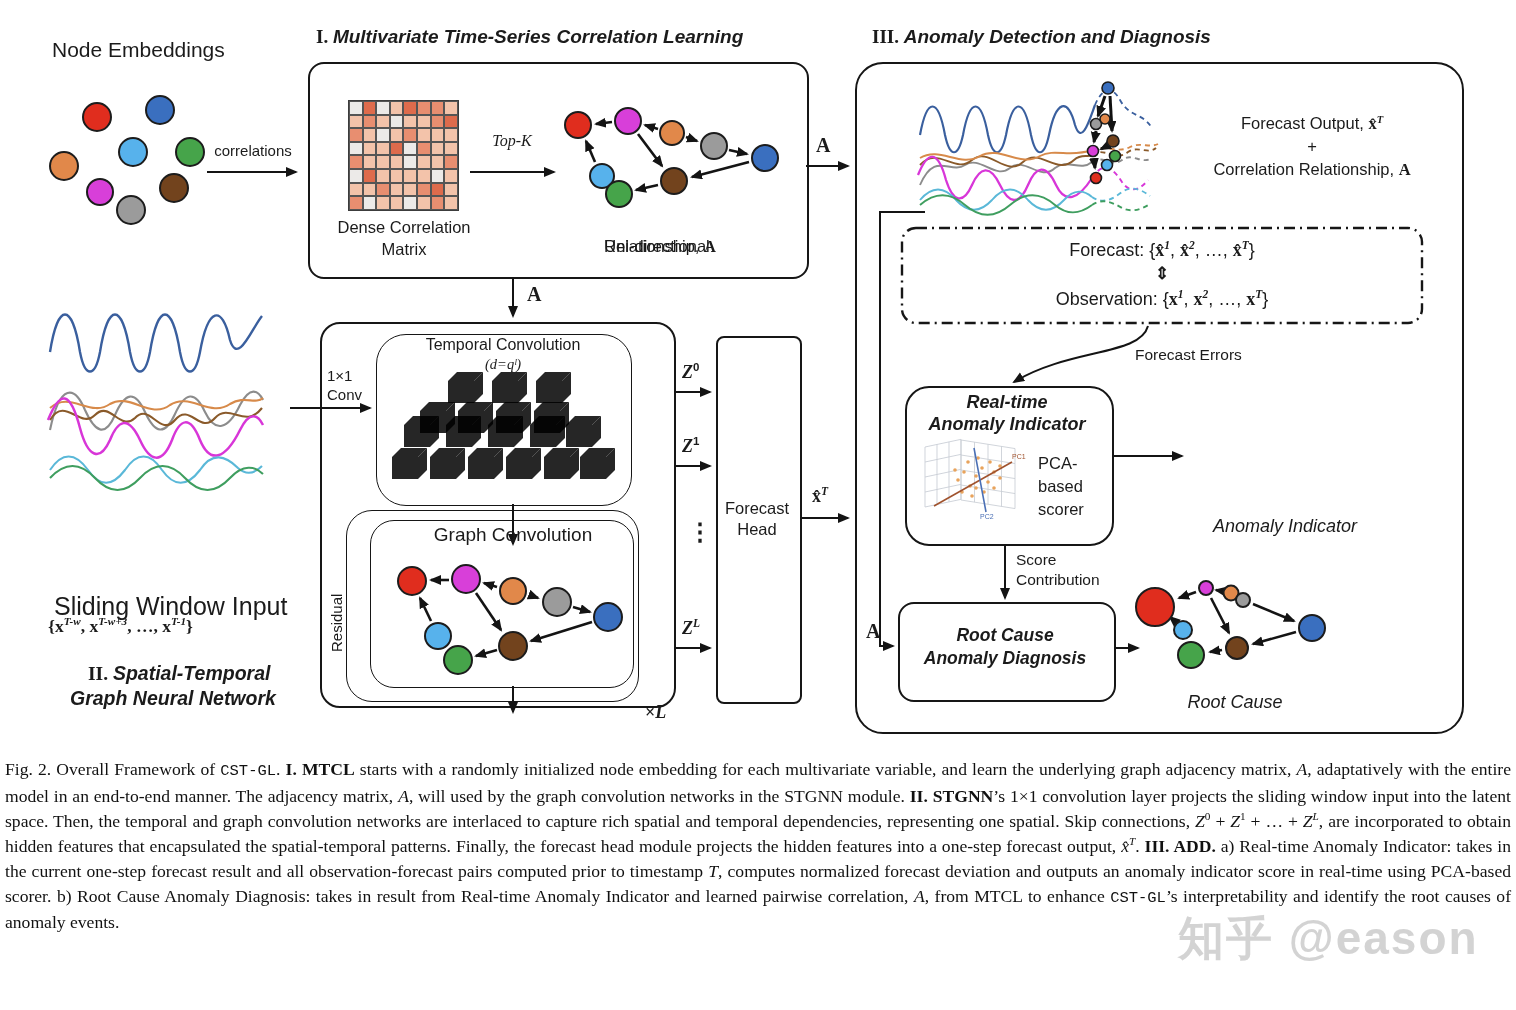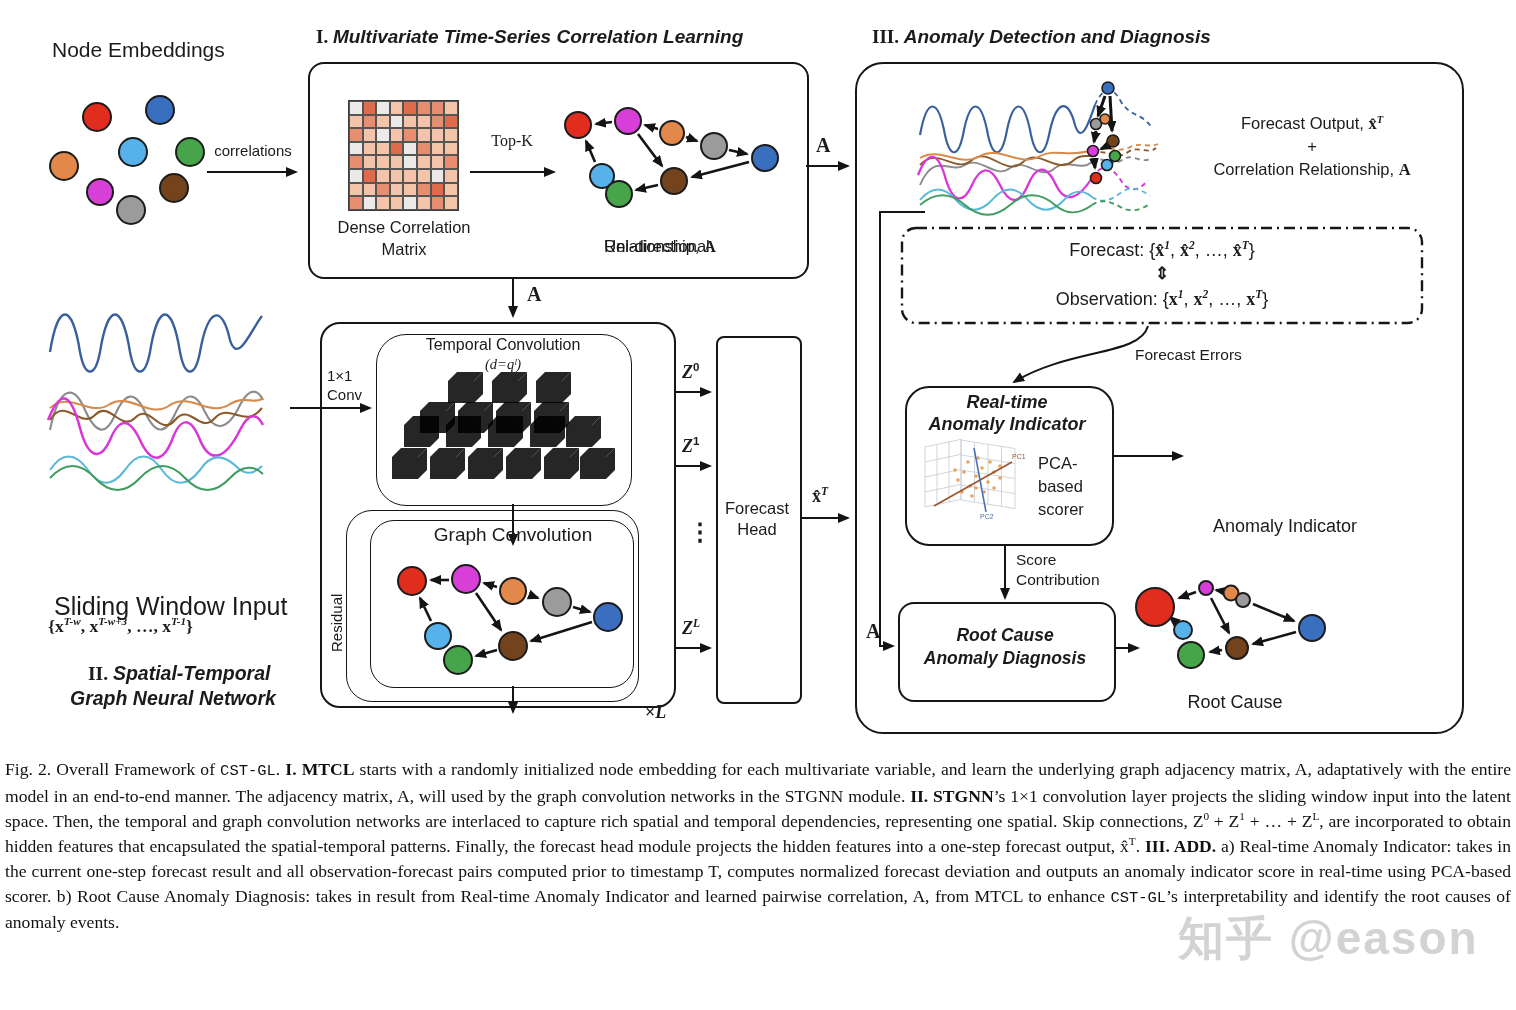--- a/index.html
+++ b/index.html
@@ -5,21 +5,21 @@
   html,body{margin:0;padding:0;background:#ffffff;}
   #page{position:relative;width:1516px;height:1010px;background:#fff;font-family:"Liberation Sans",sans-serif;color:#1b1b1b;overflow:hidden;padding-left:28px;}
   .box{position:absolute;border:2.2px solid #161616;border-radius:18px;background:transparent;}
   .lbl{position:absolute;color:#1b1b1b;white-space:nowrap;}
   .c{transform:translateX(-50%);text-align:center;}
   .ml{white-space:pre-line;}
   .math{font-family:"Liberation Serif",serif;font-weight:bold;}
   .rn,.rb{font-family:"Liberation Serif",serif;font-weight:bold;}
   .bi{font-family:"Liberation Serif",serif;font-weight:bold;font-style:italic;}
   .ti{font-weight:bold;font-style:italic;}
-  .b{font-weight:bold;} .i{}
+  .b{font-weight:bold;} .i{font-style:italic;}
   .m{font-family:"Liberation Mono","DejaVu Sans Mono",monospace;font-size:0.92em;}
   sup{font-size:64%;line-height:0;}
   #caption{position:absolute;left:5px;top:757px;width:1506px;font-family:"Liberation Serif",serif;font-size:17.6px;line-height:24.9px;text-align:justify;color:#111;}
   #caption .m{font-size:0.88em;}
   #watermark{position:absolute;left:1178px;top:908px;font-size:46px;color:#c3c3c3;opacity:.72;letter-spacing:2px;font-weight:bold;}
   #matrix{position:absolute;left:348px;top:100px;display:grid;grid-template-columns:repeat(8,13.6px);grid-auto-rows:13.6px;border:1.6px solid #3c3c3c;}
   .mcell{border:0.8px solid #555;}
   svg{position:absolute;left:0;top:0;pointer-events:none;}
   .nd{stroke:#1c1c1c;stroke-width:2;}
   .edge{stroke:#141414;stroke-width:2.6;fill:none;}

